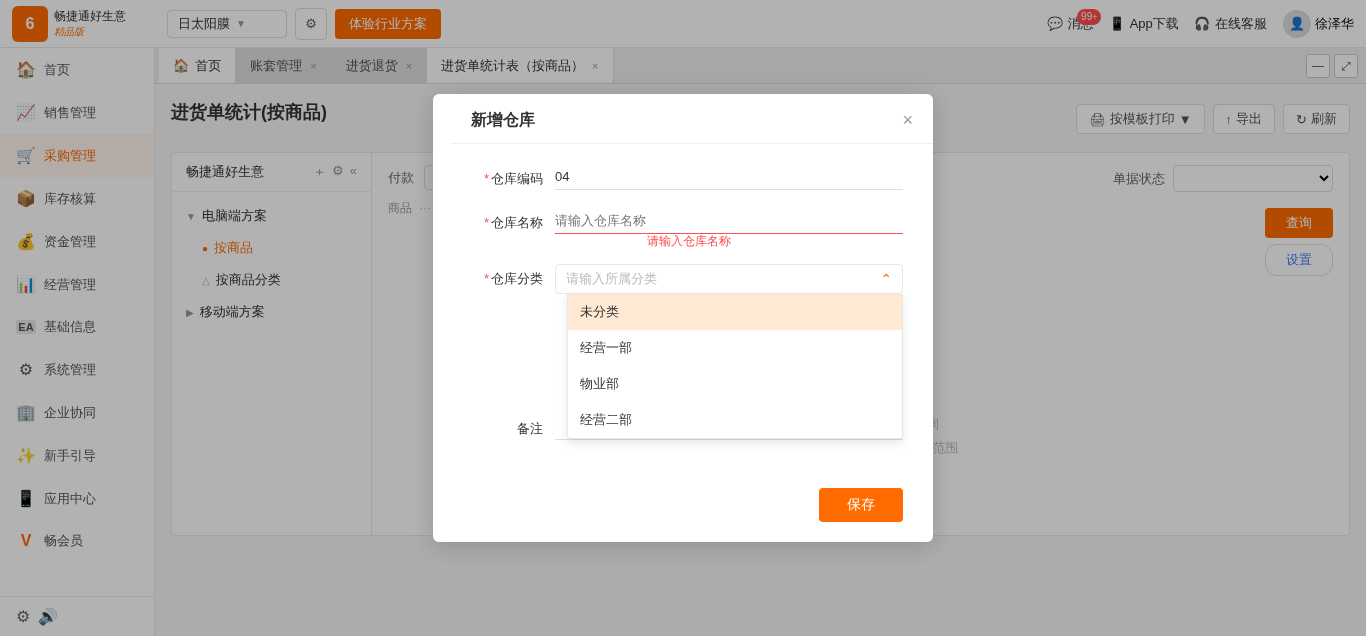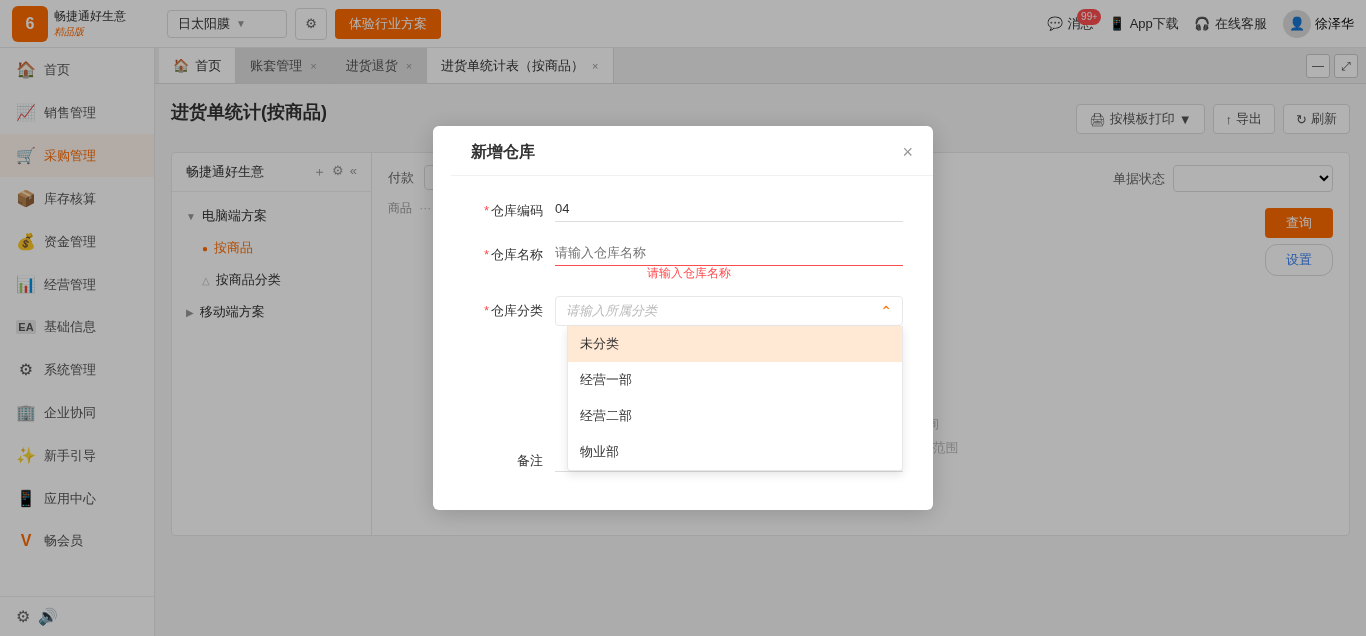--- a/index.html
+++ b/index.html
@@ -759,30 +759,33 @@
       <div class="form-input-wrapper">
         <input class="form-input error" style="width: 100%;" placeholder="请输入仓库名称">
         <span class="error-msg">请输入仓库名称</span>
       </div>
     </div>
 
     <div class="form-row" style="position:relative;">
       <span class="form-label required">仓库分类</span>
       <div style="flex:1;position:relative;">
         <div class="dropdown-trigger">
-          <span style="color:#bbb;font-size:13px;font-style:italic;">请输入所属分类</span>
+          <span style="color:#bbb;font-size:13px;">请输入所属分类</span>
           <span class="up-arrow">⌃</span>
         </div>
         <div class="dropdown-list">
           <div class="dropdown-item highlighted">未分类</div>
           <div class="dropdown-item">经营一部</div>
+          <div class="dropdown-item">物业部</div>
           <div class="dropdown-item">经营二部</div>
-          <div class="dropdown-item">物业部</div>
         </div>
       </div>
     </div>
 
     <div class="form-row" style="margin-top:120px;">
       <span class="form-label">备注</span>
       <input class="remarks-input" style="">
     </div>
   </div>
+  <div class="modal-footer">
+    <button class="btn-save">保存</button>
+  </div>
 </div>
 
 </body></html>

